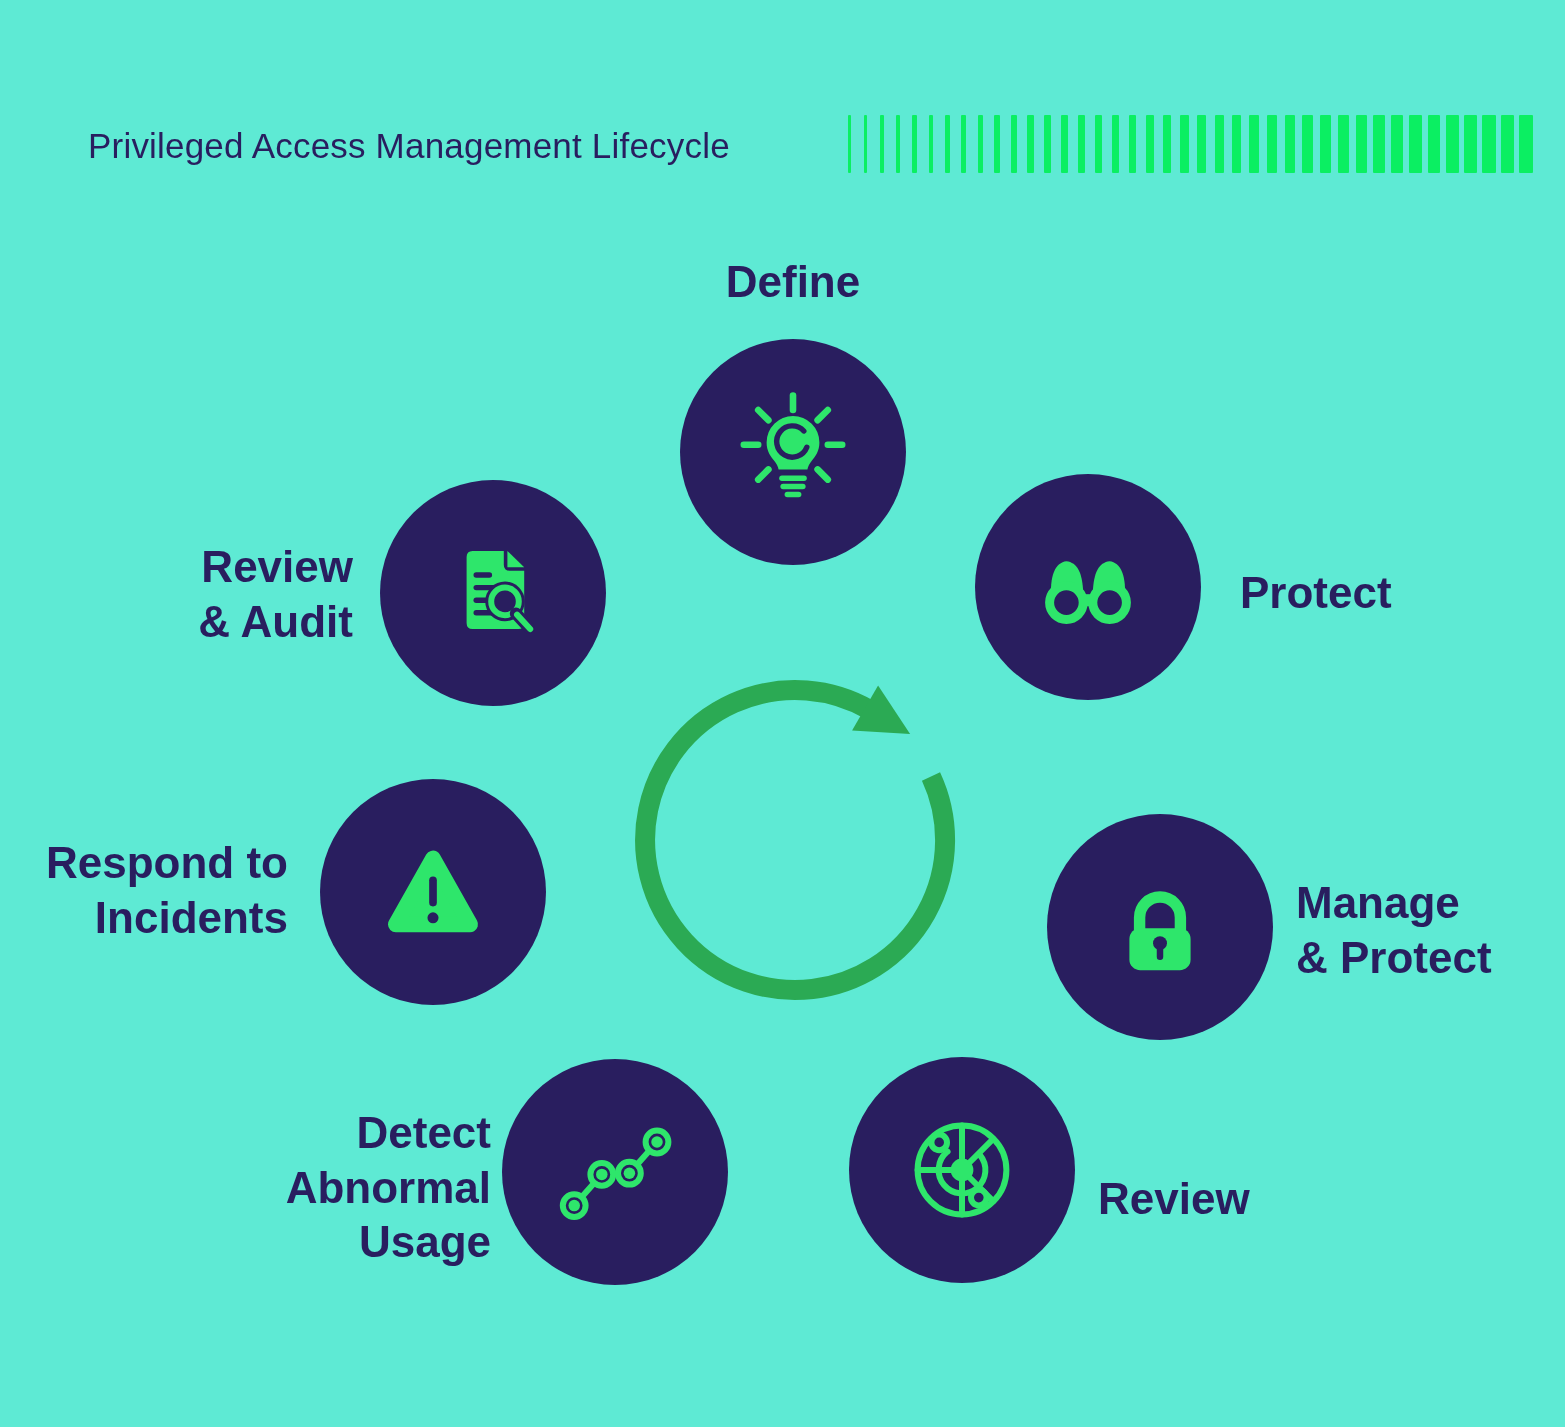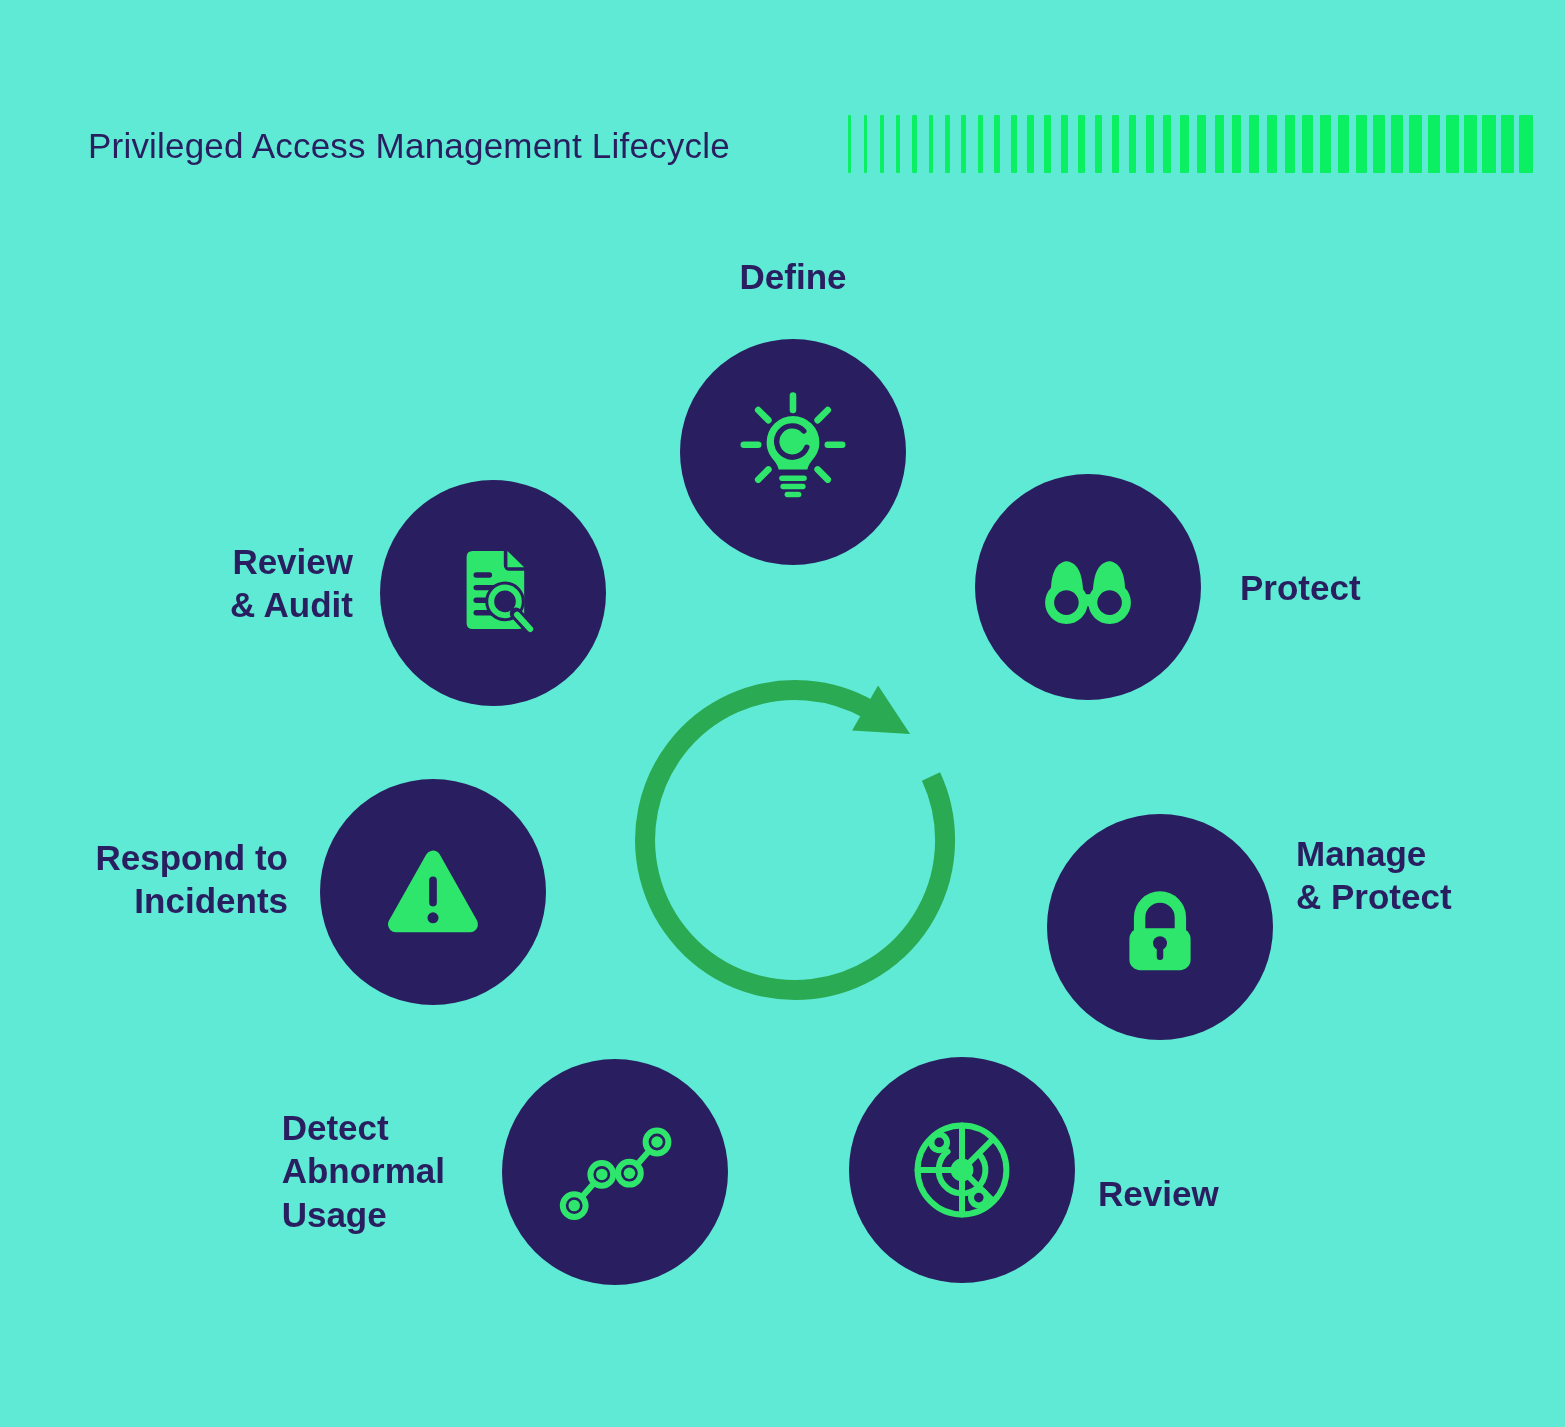--- a/index.html
+++ b/index.html
@@ -15,35 +15,35 @@
     position:absolute;left:848px;top:115px;width:717px;height:58px;
     display:flex;align-items:stretch;overflow:hidden;
   }
   .bar{flex:none;height:100%;background:var(--bar-green);border-radius:1px;}
   .node{
     position:absolute;width:226px;height:226px;border-radius:50%;
     background:var(--navy);display:flex;align-items:center;justify-content:center;
   }
   .node svg{width:120px;height:120px;display:block;}
   .label{
-    position:absolute;color:var(--navy);font-weight:bold;font-size:35px;
+    position:absolute;color:var(--navy);font-weight:bold;font-size:44px;
     line-height:1.24;white-space:pre-line;
   }
   #node-define {left:680px;top:339px;}
   #node-discover{left:975px;top:474px;}
   #node-manage {left:1047px;top:814px;}
   #node-monitor{left:849px;top:1057px;}
   #node-detect {left:502px;top:1059px;}
   #node-respond{left:320px;top:779px;}
   #node-review {left:380px;top:480px;}
   #label-define {left:593px;top:255px;width:400px;text-align:center;}
   #label-discover{left:1240px;top:566px;}
-  #label-manage {left:1296px;top:832px;}
+  #label-manage {left:1296px;top:876px;}
   #label-monitor{left:1098px;top:1172px;}
-  #label-detect {right:1120px;top:1106px;text-align:left;}
+  #label-detect {right:1074px;top:1106px;text-align:right;}
   #label-respond{right:1277px;top:836px;text-align:right;}
   #label-review {right:1212px;top:540px;text-align:right;}
   .ring{position:absolute;left:595px;top:640px;width:400px;height:400px;}
   .g-fill{fill:var(--icon-green);}
   .g-stroke{stroke:var(--icon-green);fill:none;}
   .n-fill{fill:var(--navy);}
   .n-stroke{stroke:var(--navy);fill:none;}
 </style>
 </head>
 <body>

